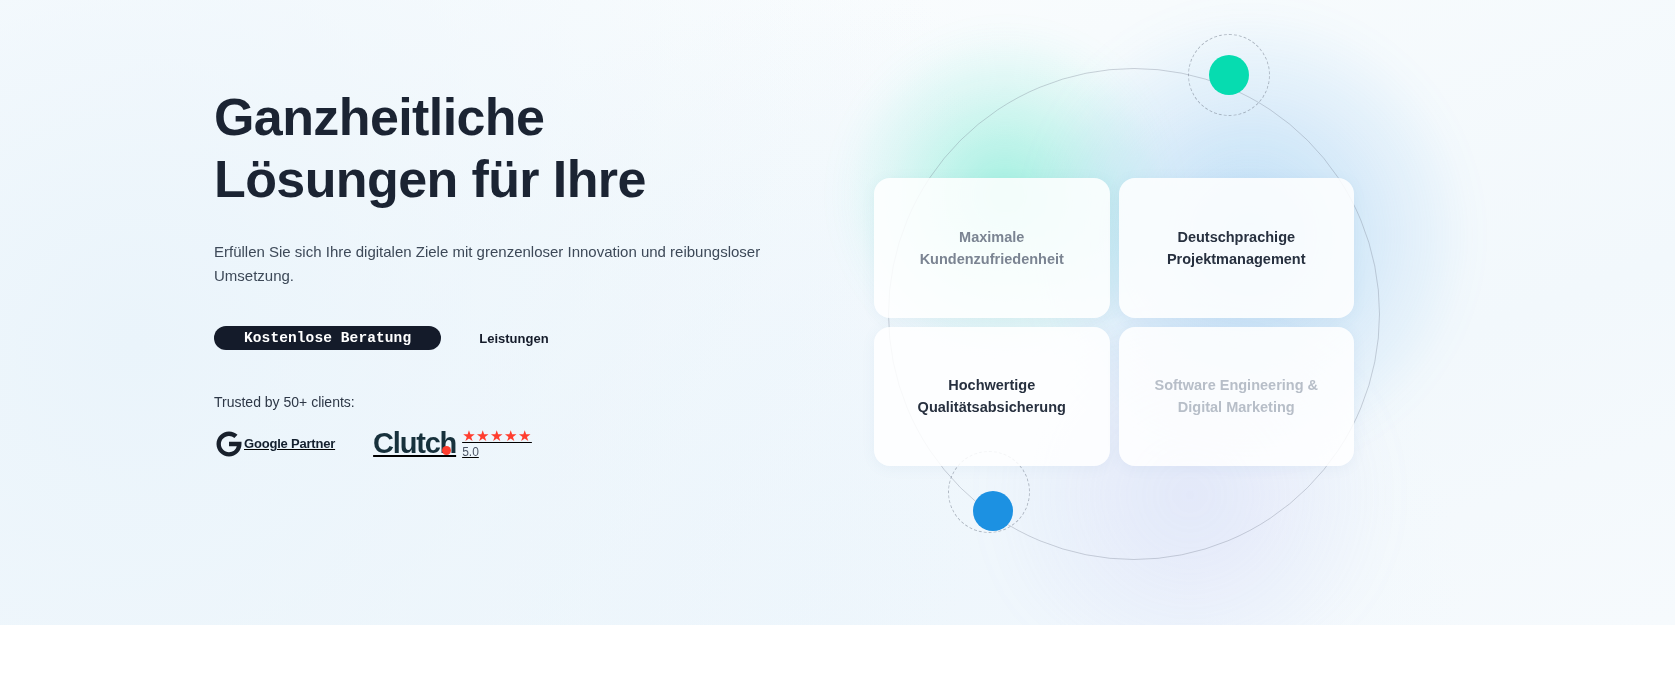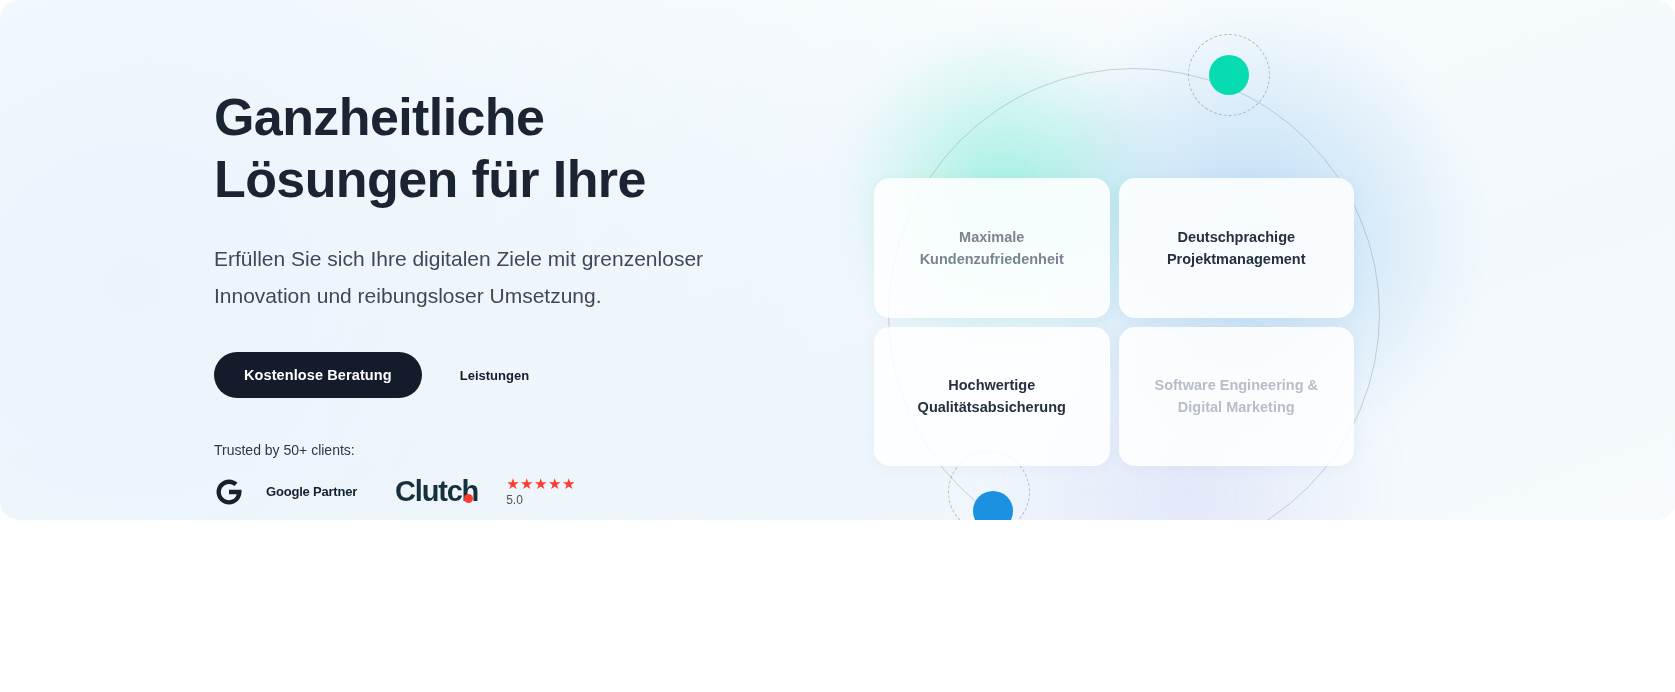--- a/index.html
+++ b/index.html
@@ -7,27 +7,26 @@
   html, body {
     width: 1675px;
     height: 692px;
     overflow: hidden;
     font-family: "Liberation Sans", sans-serif;
   }
 
   #hero {
     position: relative;
     width: 1675px;
-    height: 520px;
+    height: 625px;
     overflow: hidden;
     background:
       radial-gradient(circle at 8% 55%, #eaf4fb 0%, rgba(234,244,251,0) 55%),
       radial-gradient(circle at 50% 100%, #eef6fc 0%, rgba(238,246,252,0) 60%),
       linear-gradient(160deg, #ffffff 0%, #f7fbfd 35%, #f2f8fc 70%, #f6fafd 100%);
-    border-radius: 19px;
   }
 
   
   #left-col {
     position: absolute;
     left: 214px;
     top: 86px;
     width: 600px;
   }
 
@@ -42,42 +41,42 @@
   #headline .accent {
     background-image: linear-gradient(90deg, #06dcb0 0%, #10bfc4 38%, #1aa3dc 72%, #1f93e8 100%);
     -webkit-background-clip: text;
     background-clip: text;
     color: transparent;
     -webkit-text-fill-color: transparent;
   }
 
   #subtitle {
     margin-top: 30px;
-    font-size: 21px;
-    line-height: 37px;
+    font-size: 15px;
+    line-height: 24px;
     color: #3d4958;
     width: 560px;
   }
 
   #cta-row {
     margin-top: 38px;
     display: flex;
     align-items: center;
     gap: 38px;
   }
 
   #primary-cta {
     background: #141b2a;
     color: #ffffff;
     border: none;
     border-radius: 28px;
-    padding: 15px 30px;
+    padding: 4px 30px;
     font-size: 14.5px;
     font-weight: bold;
-    font-family: Liberation Sans, sans-serif;
+    font-family: Liberation Mono, monospace;
     letter-spacing: 0.1px;
     cursor: pointer;
   }
 
   #secondary-cta {
     font-size: 13px;
     font-weight: bold;
     color: #141b2a;
     text-decoration: none;
     cursor: pointer;
@@ -89,21 +88,21 @@
     color: #2d3746;
   }
 
   #trust-logos {
     margin-top: 18px;
     display: flex;
     align-items: center;
     gap: 38px;
   }
 
-  .logo-group { display: flex; align-items: center; gap: 22px; }
+  .logo-group { display: flex; align-items: center; gap: 0; text-decoration: underline; }
 
   
   #google-g-icon { display: block; }
 
   #google-partner-text {
     font-size: 13px;
     font-weight: bold;
     color: #14202e;
     letter-spacing: -0.2px;
   }

